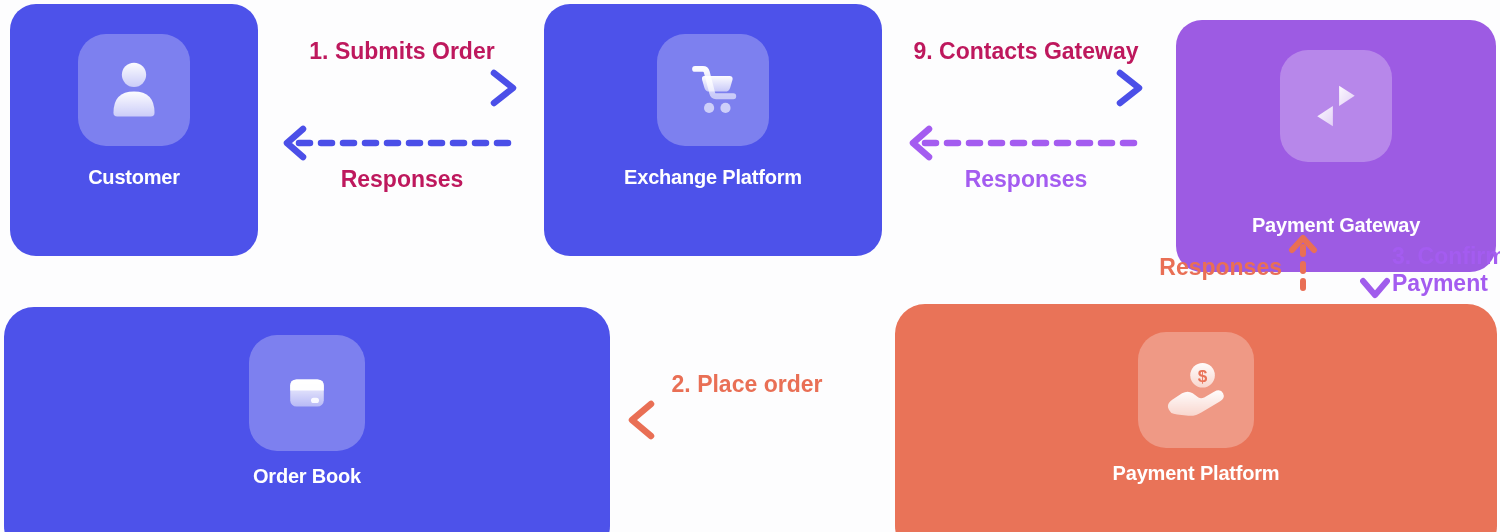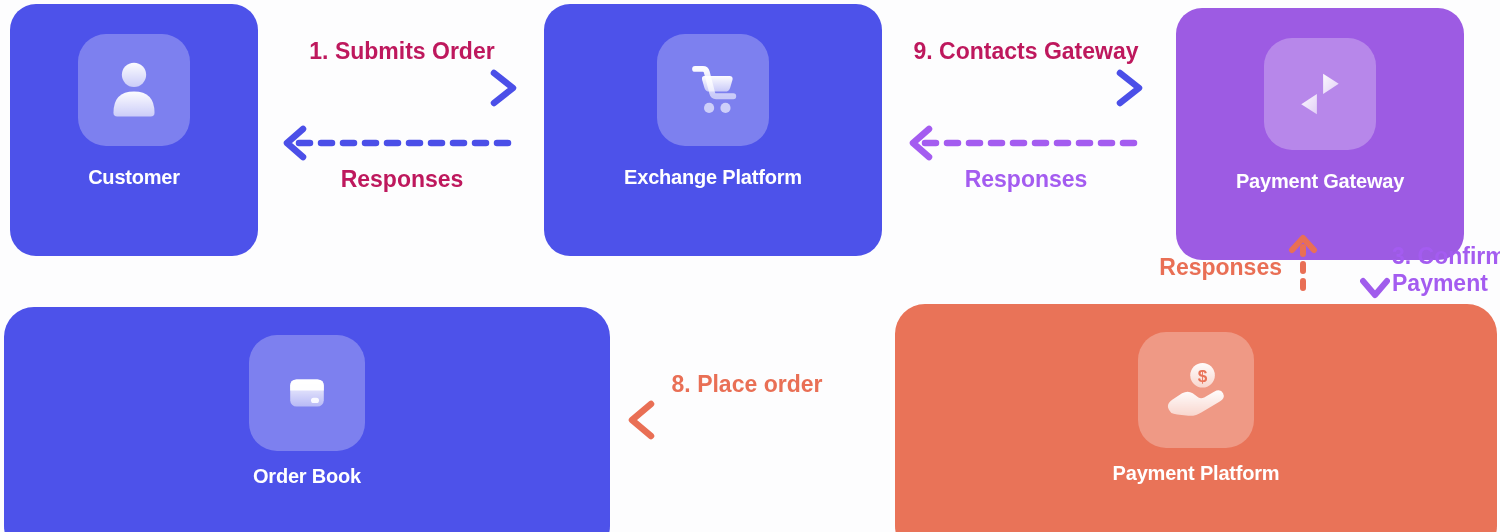--- a/index.html
+++ b/index.html
@@ -64,21 +64,21 @@
         </defs>
         <path d="M27 23 h10 q4 0 5 4 l7 27 q1 4 5 4 h22" fill="none" stroke="url(#gw2)" stroke-width="7.5" stroke-linecap="round" stroke-linejoin="round"></path>
         <path d="M39 32 h32 q5 0 4 5 l-3 10 q-1.5 5 -6.5 5 h-20 q-5 0 -6.5 -5 l-3 -10 q-1 -5 3 -5 z" fill="url(#gw2)"></path>
         <circle cx="45" cy="73" r="6.5" fill="#ffffff" opacity="0.62"></circle>
         <circle cx="66" cy="73" r="6.5" fill="#ffffff" opacity="0.62"></circle>
       </svg>
     </div>
     <div class="node-title">Exchange Platform</div>
   </div>
 
-  <div class="node node-purple node-top" style="left:1176px;top:8px;width:288px;height:222px;">
+  <div class="node node-purple node-top" style="left:1176px;top:20px;width:320px;height:222px;gap:32px;">
     <div class="icon-tile">
       <svg width="78" height="78" viewBox="0 0 100 100">
         <defs>
           <linearGradient id="gw3" x1="0" y1="0" x2="1" y2="1">
             <stop offset="0" stop-color="#ffffff" stop-opacity="0.95"></stop>
             <stop offset="1" stop-color="#ffffff" stop-opacity="0.6"></stop>
           </linearGradient>
         </defs>
         <line x1="38" y1="37" x2="56" y2="37" stroke="url(#gw3)" stroke-width="10" stroke-linecap="round"></line>
         <path d="M54 24 L74 37 L54 50 Z" fill="url(#gw3)"></path>
@@ -176,21 +176,21 @@
         <stop offset="0" stop-color="#a05cec" stop-opacity="0.55"></stop>
         <stop offset="0.6" stop-color="#a05cec" stop-opacity="1"></stop>
       </linearGradient>
     </defs>
     <line x1="15" y1="3" x2="15" y2="58" stroke="url(#gpd)" stroke-width="6" stroke-linecap="round"></line>
     <polyline points="3,47 15,61 27,47" fill="none" stroke="#a05cec" stroke-width="6" stroke-linecap="round" stroke-linejoin="round"></polyline>
   </svg>
 
   <div class="edge-label t-purple" style="left:1392px;top:243px;width:150px;line-height:27px;">3. Confirm Payment</div>
 
-  <div class="edge-label t-orange center" style="left:628px;top:371px;width:238px;">8. Place order</div>
+  <div class="edge-label t-orange center" style="left:628px;top:371px;width:238px;">2. Place order</div>
 
   <svg class="arrow" style="left:628px;top:400px;" width="240" height="40">
     <defs>
       <linearGradient id="gol" x1="0" y1="0" x2="1" y2="0">
         <stop offset="0" stop-color="#e96f55" stop-opacity="1"></stop>
         <stop offset="0.65" stop-color="#e96f55" stop-opacity="1"></stop>
         <stop offset="1" stop-color="#e96f55" stop-opacity="0"></stop>
       </linearGradient>
     </defs>
     <line x1="13" y1="20" x2="237" y2="20" stroke="url(#gol)" stroke-width="6.5" stroke-linecap="round"></line>

